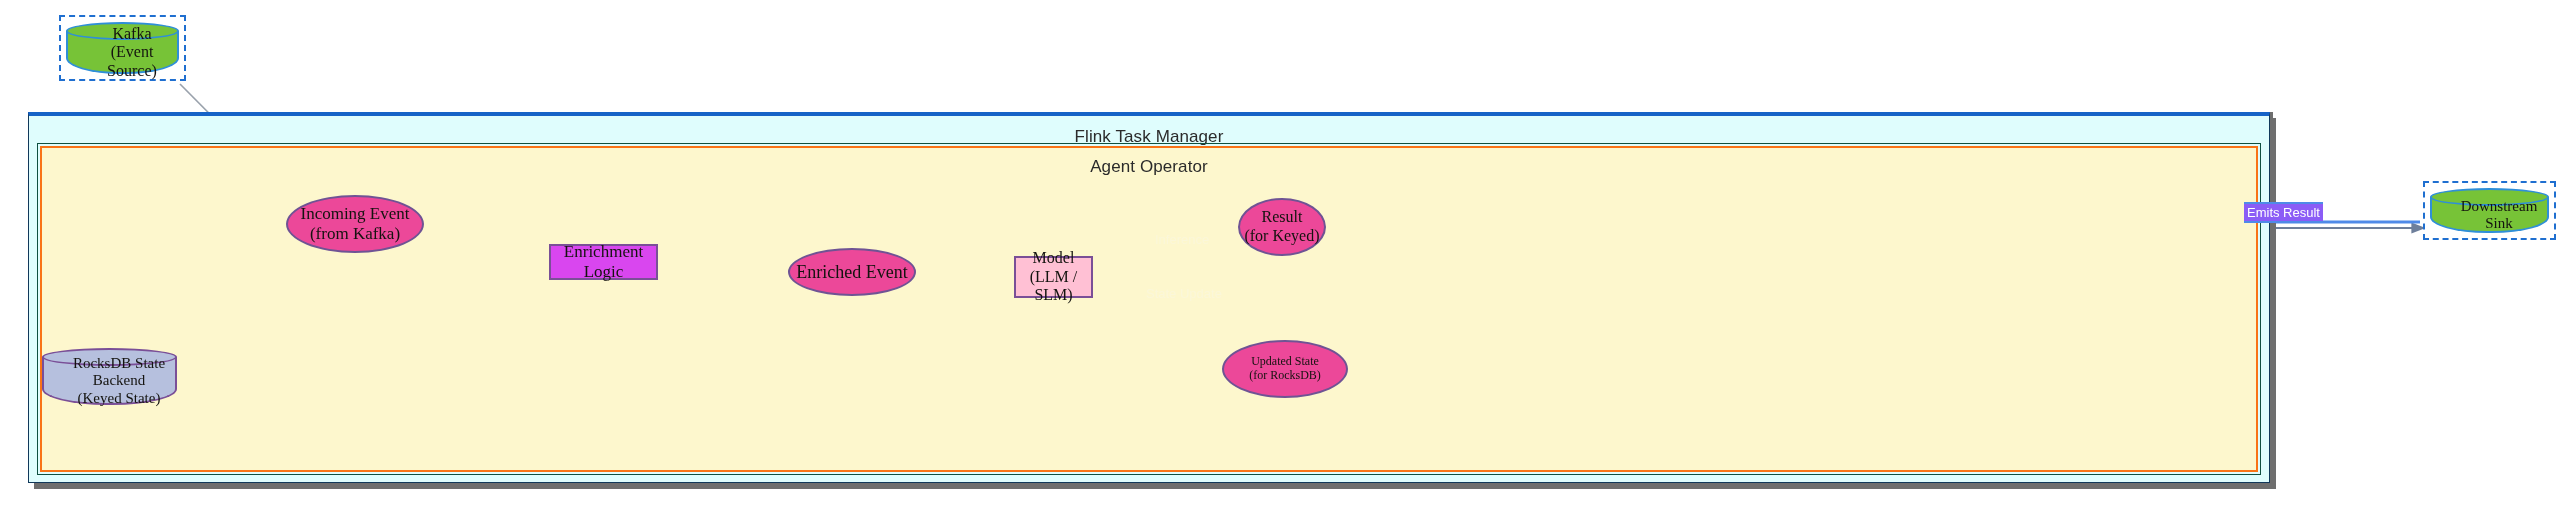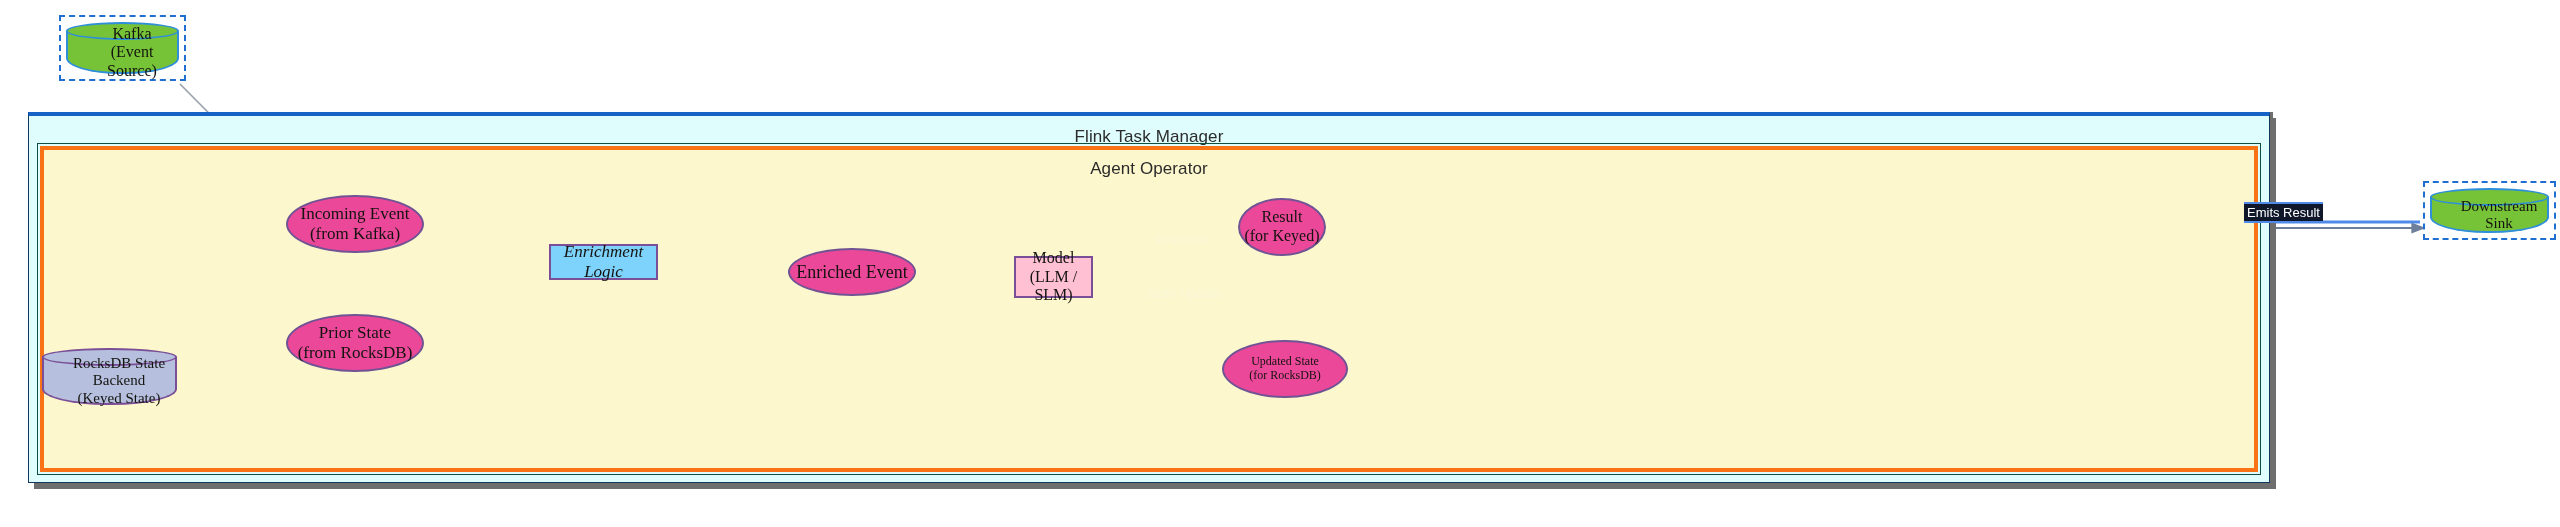--- a/index.html
+++ b/index.html
@@ -43,21 +43,21 @@
     border-top: 4px solid #1663c7;
     box-shadow: 6px 6px 0 0 #6e6e6e, 3px 0 0 0 #6e6e6e;
   }
 
   #cluster-agentoperator {
     left: 40px;
     top: 146px;
     width: 2218px;
     height: 326px;
     background: #fdf7cd;
-    border: 4px solid #f97316;
+    border: 2px solid #f97316;
     outline: 1px solid #0f4f3f;
     outline-offset: 2px;
   }
 
   .cluster-label {
     position: absolute;
     left: 0;
     width: 100%;
     text-align: center;
     font-family: "Liberation Sans", "DejaVu Sans", sans-serif;
@@ -78,21 +78,21 @@
     color: #14130f;
     line-height: 1.16;
     font-size: 20px;
     white-space: pre-line;
   }
 
   
   .rect {
     border: 2px solid #7a4f97;
   }
-  .rect.gold   { background: #7dd3fc; font-style: italic; }
+  .rect.gold   { background: #d946ef; }
   .rect.pink   { background: #ffc0d4; }
 
   
   .ellipse {
     background: #ec4899;
     border: 2px solid #6f5394;
     border-radius: 50%;
   }
 
   
@@ -153,21 +153,21 @@
 
   
   .edge-label {
     position: absolute;
     font-family: "Liberation Sans", "DejaVu Sans", sans-serif;
     font-size: 13px;
     white-space: nowrap;
   }
   .edge-label.faint { color: #fbf7d9; }
   .edge-label.selected {
-    background: #0f172a;
+    background: #8b5cf6;
     color: #ffffff;
     padding: 1px 3px;
     border-top: 2px solid #4f8ae8;
     border-bottom: 2px solid #4f8ae8;
   }
 </style>
 </head>
 <body>
 
 <div id="canvas">
@@ -224,22 +224,20 @@
     <div class="cyl-body"></div>
     <div class="cyl-top"></div>
     <div class="cyl-text" style="font-size:16px;">Kafka
 (Event Source)</div>
     <div class="selected-chrome"></div>
   </div>
 
   <div class="node ellipse" style="left:286px; top:195px; width:138px; height:58px; font-size:17px;">Incoming Event
 (from Kafka)</div>
 
-  <div class="node ellipse" style="left:286px; top:314px; width:138px; height:58px; font-size:17px;">Prior State
-(from RocksDB)</div>
 
   <div class="cyl slate node" style="left:42px; top:348px; width:135px; height:57px;">
     <div class="cyl-body"></div>
     <div class="cyl-top"></div>
     <div class="cyl-text" style="font-size:15px;">RocksDB State Backend
 (Keyed State)</div>
   </div>
 
   <div class="node rect gold" style="left:549px; top:244px; width:109px; height:36px; font-size:17px;">Enrichment Logic</div>
 

